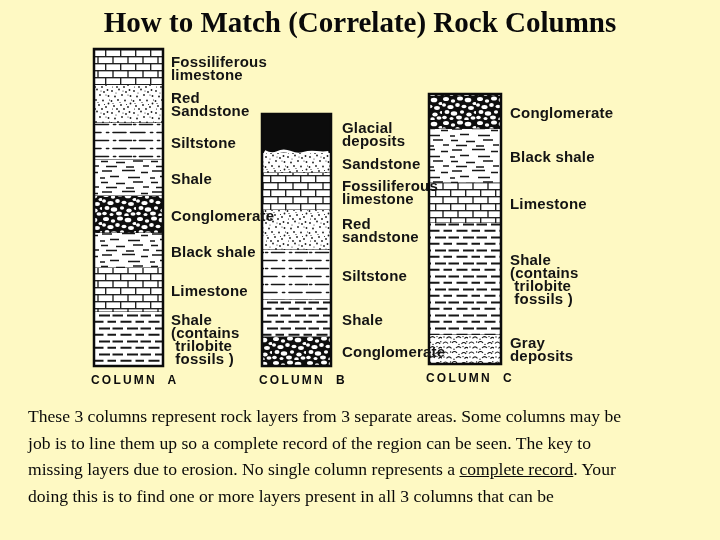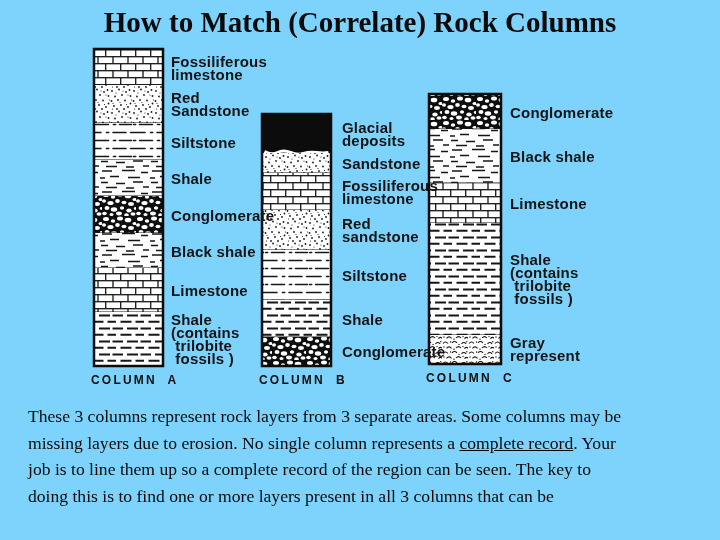--- a/index.html
+++ b/index.html
@@ -1,16 +1,16 @@
 <!DOCTYPE html>
 <html><head>
 <meta charset="utf-8">
 <style>
   html,body{margin:0;padding:0;background:#e8e8e8;}
-  #page{position:relative;width:720px;height:540px;background:#7dd3fc;overflow:hidden;
+  #page{position:relative;width:720px;height:540px;background:#fef9c3;overflow:hidden;
         font-family:"Liberation Sans",sans-serif;color:#111;}
   #title{position:absolute;top:6px;left:0;width:720px;text-align:center;
          font-family:"Liberation Serif",serif;font-weight:bold;font-size:29px;color:#0a0a0a;}
   #diagram{position:absolute;left:0;top:0;}
   .layer-label{position:absolute;transform:translateY(-50%);
          font-weight:bold;font-size:15px;line-height:13px;letter-spacing:.2px;
          white-space:pre-line;color:#141414;}
   .col-name{position:absolute;font-weight:bold;font-size:12px;letter-spacing:2.2px;
          white-space:pre;color:#0d0d0d;}
   #paragraph{position:absolute;left:28px;top:403px;width:676px;
@@ -210,24 +210,24 @@
       <div class="layer-label" style="left: 342px; top: 351px;">Conglomerate</div>
       <div class="col-name" style="left: 259px; top: 373px;">COLUMN  B</div>
       <div class="layer-label" style="left: 510px; top: 112px;">Conglomerate</div>
       <div class="layer-label" style="left: 510px; top: 156px;">Black  shale</div>
       <div class="layer-label" style="left: 510px; top: 203px;">Limestone</div>
       <div class="layer-label" style="left: 510px; top: 279px;">Shale
 (contains
 &nbsp;trilobite
 &nbsp;fossils )</div>
       <div class="layer-label" style="left: 510px; top: 349px;">Gray
-represent</div>
+deposits</div>
       <div class="col-name" style="left: 426px; top: 371px;">COLUMN  C</div>
     </div>
 
   <div id="paragraph">
       <div><span>These 3 columns represent rock layers from 3 separate areas. Some columns may be</span></div>
+      <div><span>job is to line them up so a complete record of the region can be seen. The key to</span></div>
       <div><span>missing layers due to erosion. No single column represents a </span><span class="u">complete record</span><span>. Your</span></div>
-      <div><span>job is to line them up so a complete record of the region can be seen. The key to</span></div>
       <div><span>doing this is to find one or more layers present in all 3 columns that can be</span></div>
     </div>
 
 </div>
 
 </body></html>

